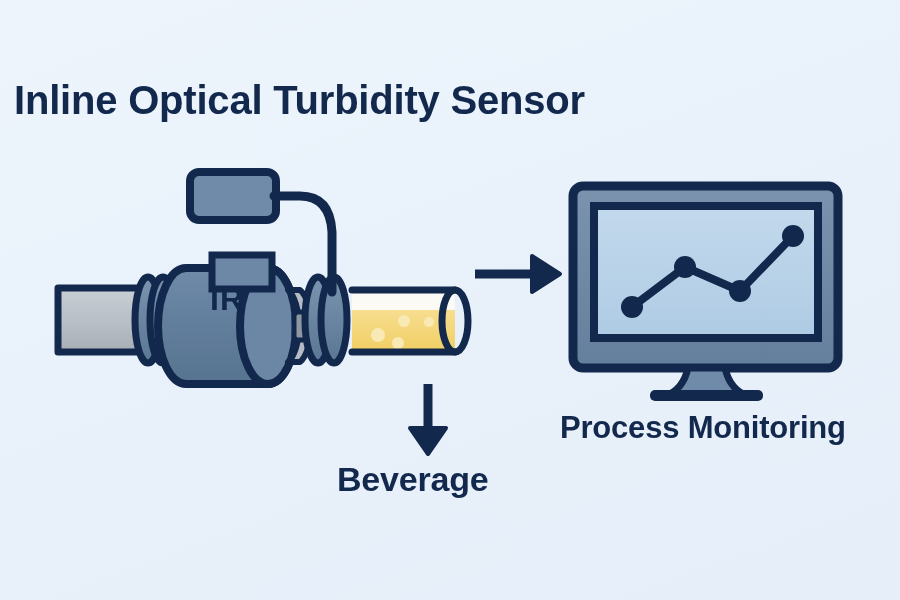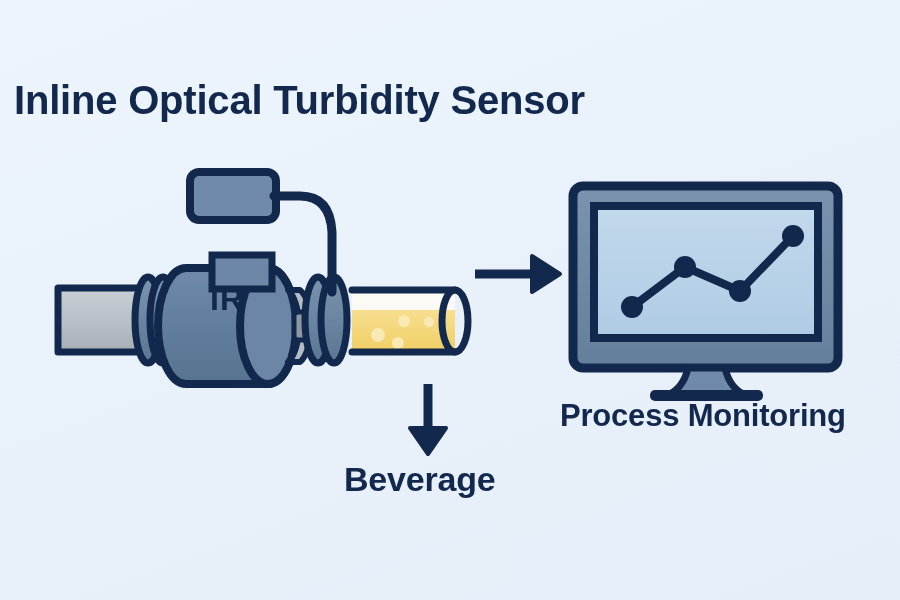--- a/index.html
+++ b/index.html
@@ -35,25 +35,24 @@
   }
   #page-title {
     left: 14px;
     top: 78px;
     font-size: 40px;
   }
   #label-beverage {
     left: 337px;
     top: 460px;
     font-size: 34px;
-    margin-left: 7px;
   }
   #label-process-monitoring {
     left: 560px;
-    top: 398px;
+    top: 410px;
     font-size: 31px;
   }
   #ir-label {
     left: 210px;
     top: 281px;
     font-size: 32px;
     letter-spacing: 1px;
   }
 </style>
 </head>

